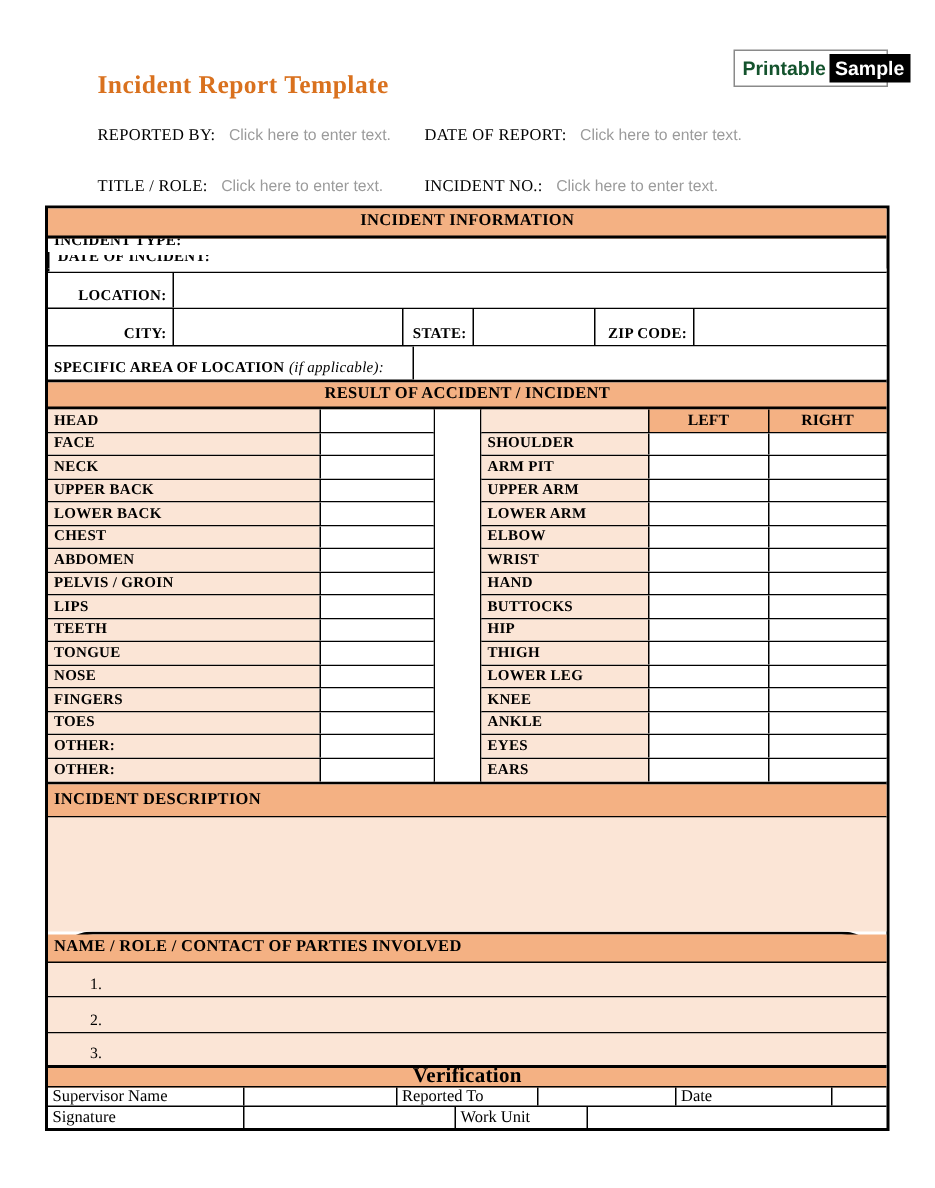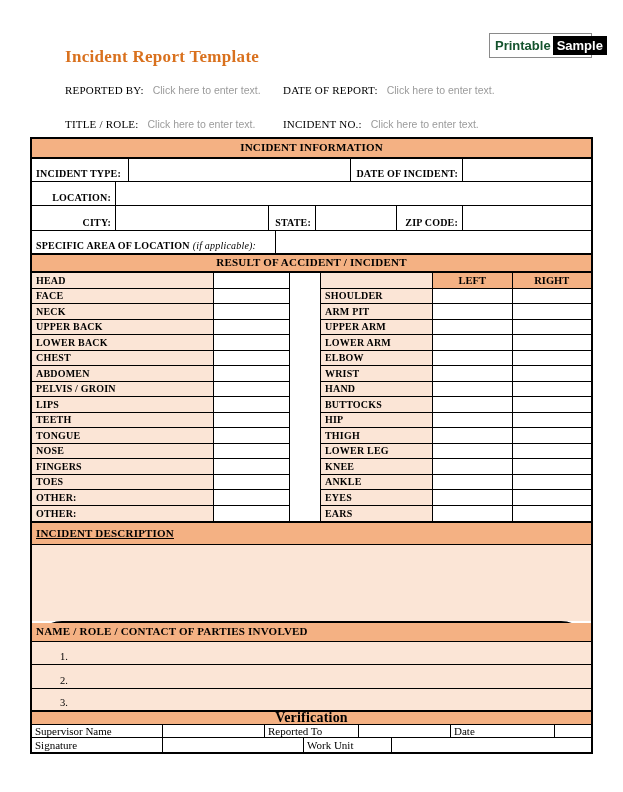--- a/index.html
+++ b/index.html
@@ -34,21 +34,21 @@
   .bar { background:#f4b183; font-weight:bold; font-size:11px; letter-spacing:.2px; }
   .bar.center { text-align:center; }
   .row { display:flex; }
   .cell { display:flex; align-items:flex-end; padding-bottom:2px; overflow:hidden; white-space:nowrap; }
   .cell + .cell { border-left:1px solid #000; }
   .lab { padding-left:4px; font-weight:bold; letter-spacing:.2px; }
   .lab.r { justify-content:flex-end; padding-right:4px; padding-left:0; }
   .inp { background:#fff; }
   
   .a-bar { height:20px; line-height:17px; border-bottom:2px solid #000; }
-  .a-row1 { height:23px; border-bottom:1px solid #000; }
+  .a-row1 { height:23px; border-bottom:1px solid #000;flex-direction:column; }
   .a-row2 { height:24px; border-bottom:1px solid #000; }
   .a-row3 { height:25px; border-bottom:1px solid #000; }
   .a-row4 { height:22px; }
   .it-note { font-style:italic; font-weight:normal; padding-left:3px; }
   
   .sec-b { border-top:2px solid #000; }
   .b-bar { height:18px; line-height:15px; border-bottom:2px solid #000; }
   .b-wrap { display:flex;border-radius:20px; }
   .b-left { width:258px; border-right:1px solid #000; }
   .b-gap { width:30px; background:#fff; }
@@ -56,21 +56,21 @@
   .b-row { display:flex; height:15.5px; border-bottom:1px solid #000; }
   .b-row.last { border-bottom:none; }
   .b-cell { display:flex; align-items:center; overflow:hidden; white-space:nowrap; }
   .b-cell + .b-cell { border-left:1px solid #000; }
   .b-label { width:181px; background:#fbe5d6; font-weight:bold; padding-left:4px; letter-spacing:.2px; }
   .b-input { flex:1; background:#fff; }
   .b-label2 { width:111px; background:#fbe5d6; font-weight:bold; padding-left:4px; letter-spacing:.2px; }
   .b-lr { flex:1; background:#f4b183; font-weight:bold; justify-content:center; font-size:10.5px; }
   .b-chk { flex:1; background:#fff; }
   
-  .sec-c { border-top:2px solid #000;text-decoration:underline; }
+  .sec-c { border-top:2px solid #000; }
   .c-bar { height:22px; line-height:20px; border-bottom:1px solid #000; padding-left:4px; }
   .c-body { height:76px; background:#fbe5d6; }
   
   .sec-d { border-top:2px solid #000;border-radius:30px; }
   .d-bar { height:19px; line-height:17px; border-bottom:1px solid #000; padding-left:4px; }
   .d-row { height:23px; border-bottom:1px solid #000; background:#fbe5d6;
            display:flex; align-items:flex-end; padding:0 0 2px 28px; font-size:10.5px; }
   .d-row.last { border-bottom:none; height:21px; }
   .d-row.mid { height:24px; }
   

